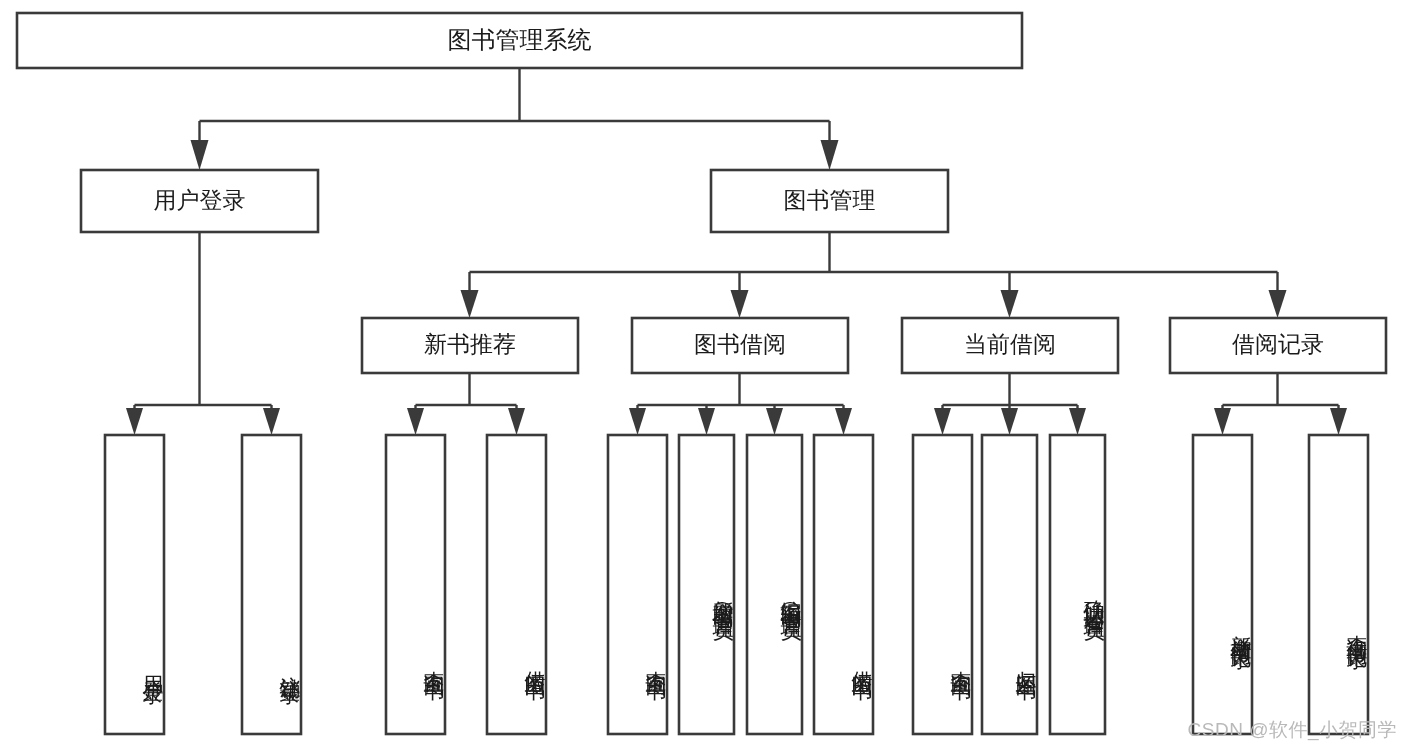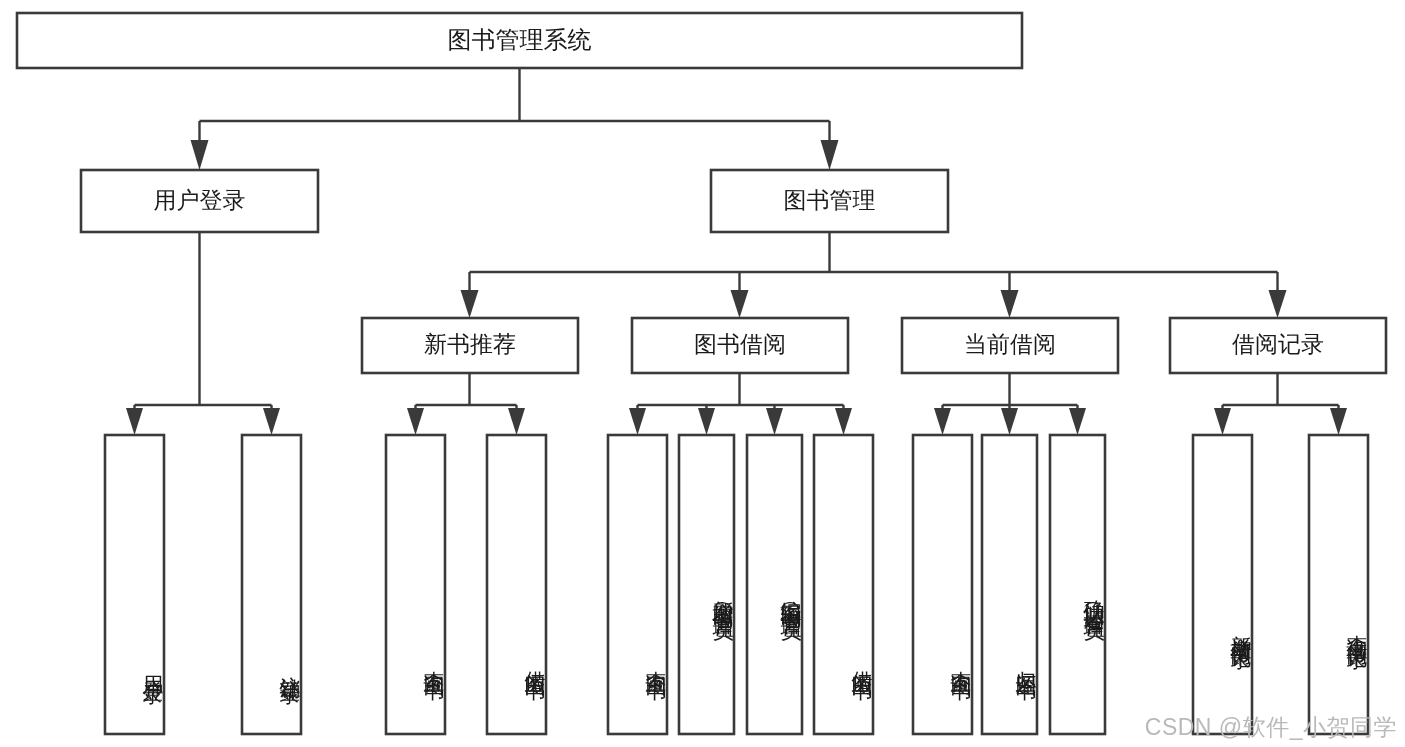--- a/index.html
+++ b/index.html
@@ -66,21 +66,21 @@
     justify-content: center;
     text-align: center;
     pointer-events: none;
     user-select: none;
   }
   .watermark {
     position: absolute;
     right: 8px;
     bottom: 4px;
     font-family: "Liberation Sans", "DejaVu Sans", sans-serif;
-    font-size: 23px;
+    font-size: 19px;
     color: #b9b9b9;
     letter-spacing: 0.5px;
     white-space: nowrap;
   }
 </style>
 </head>
 <body>
 
 <div id="diagram-root">
 

